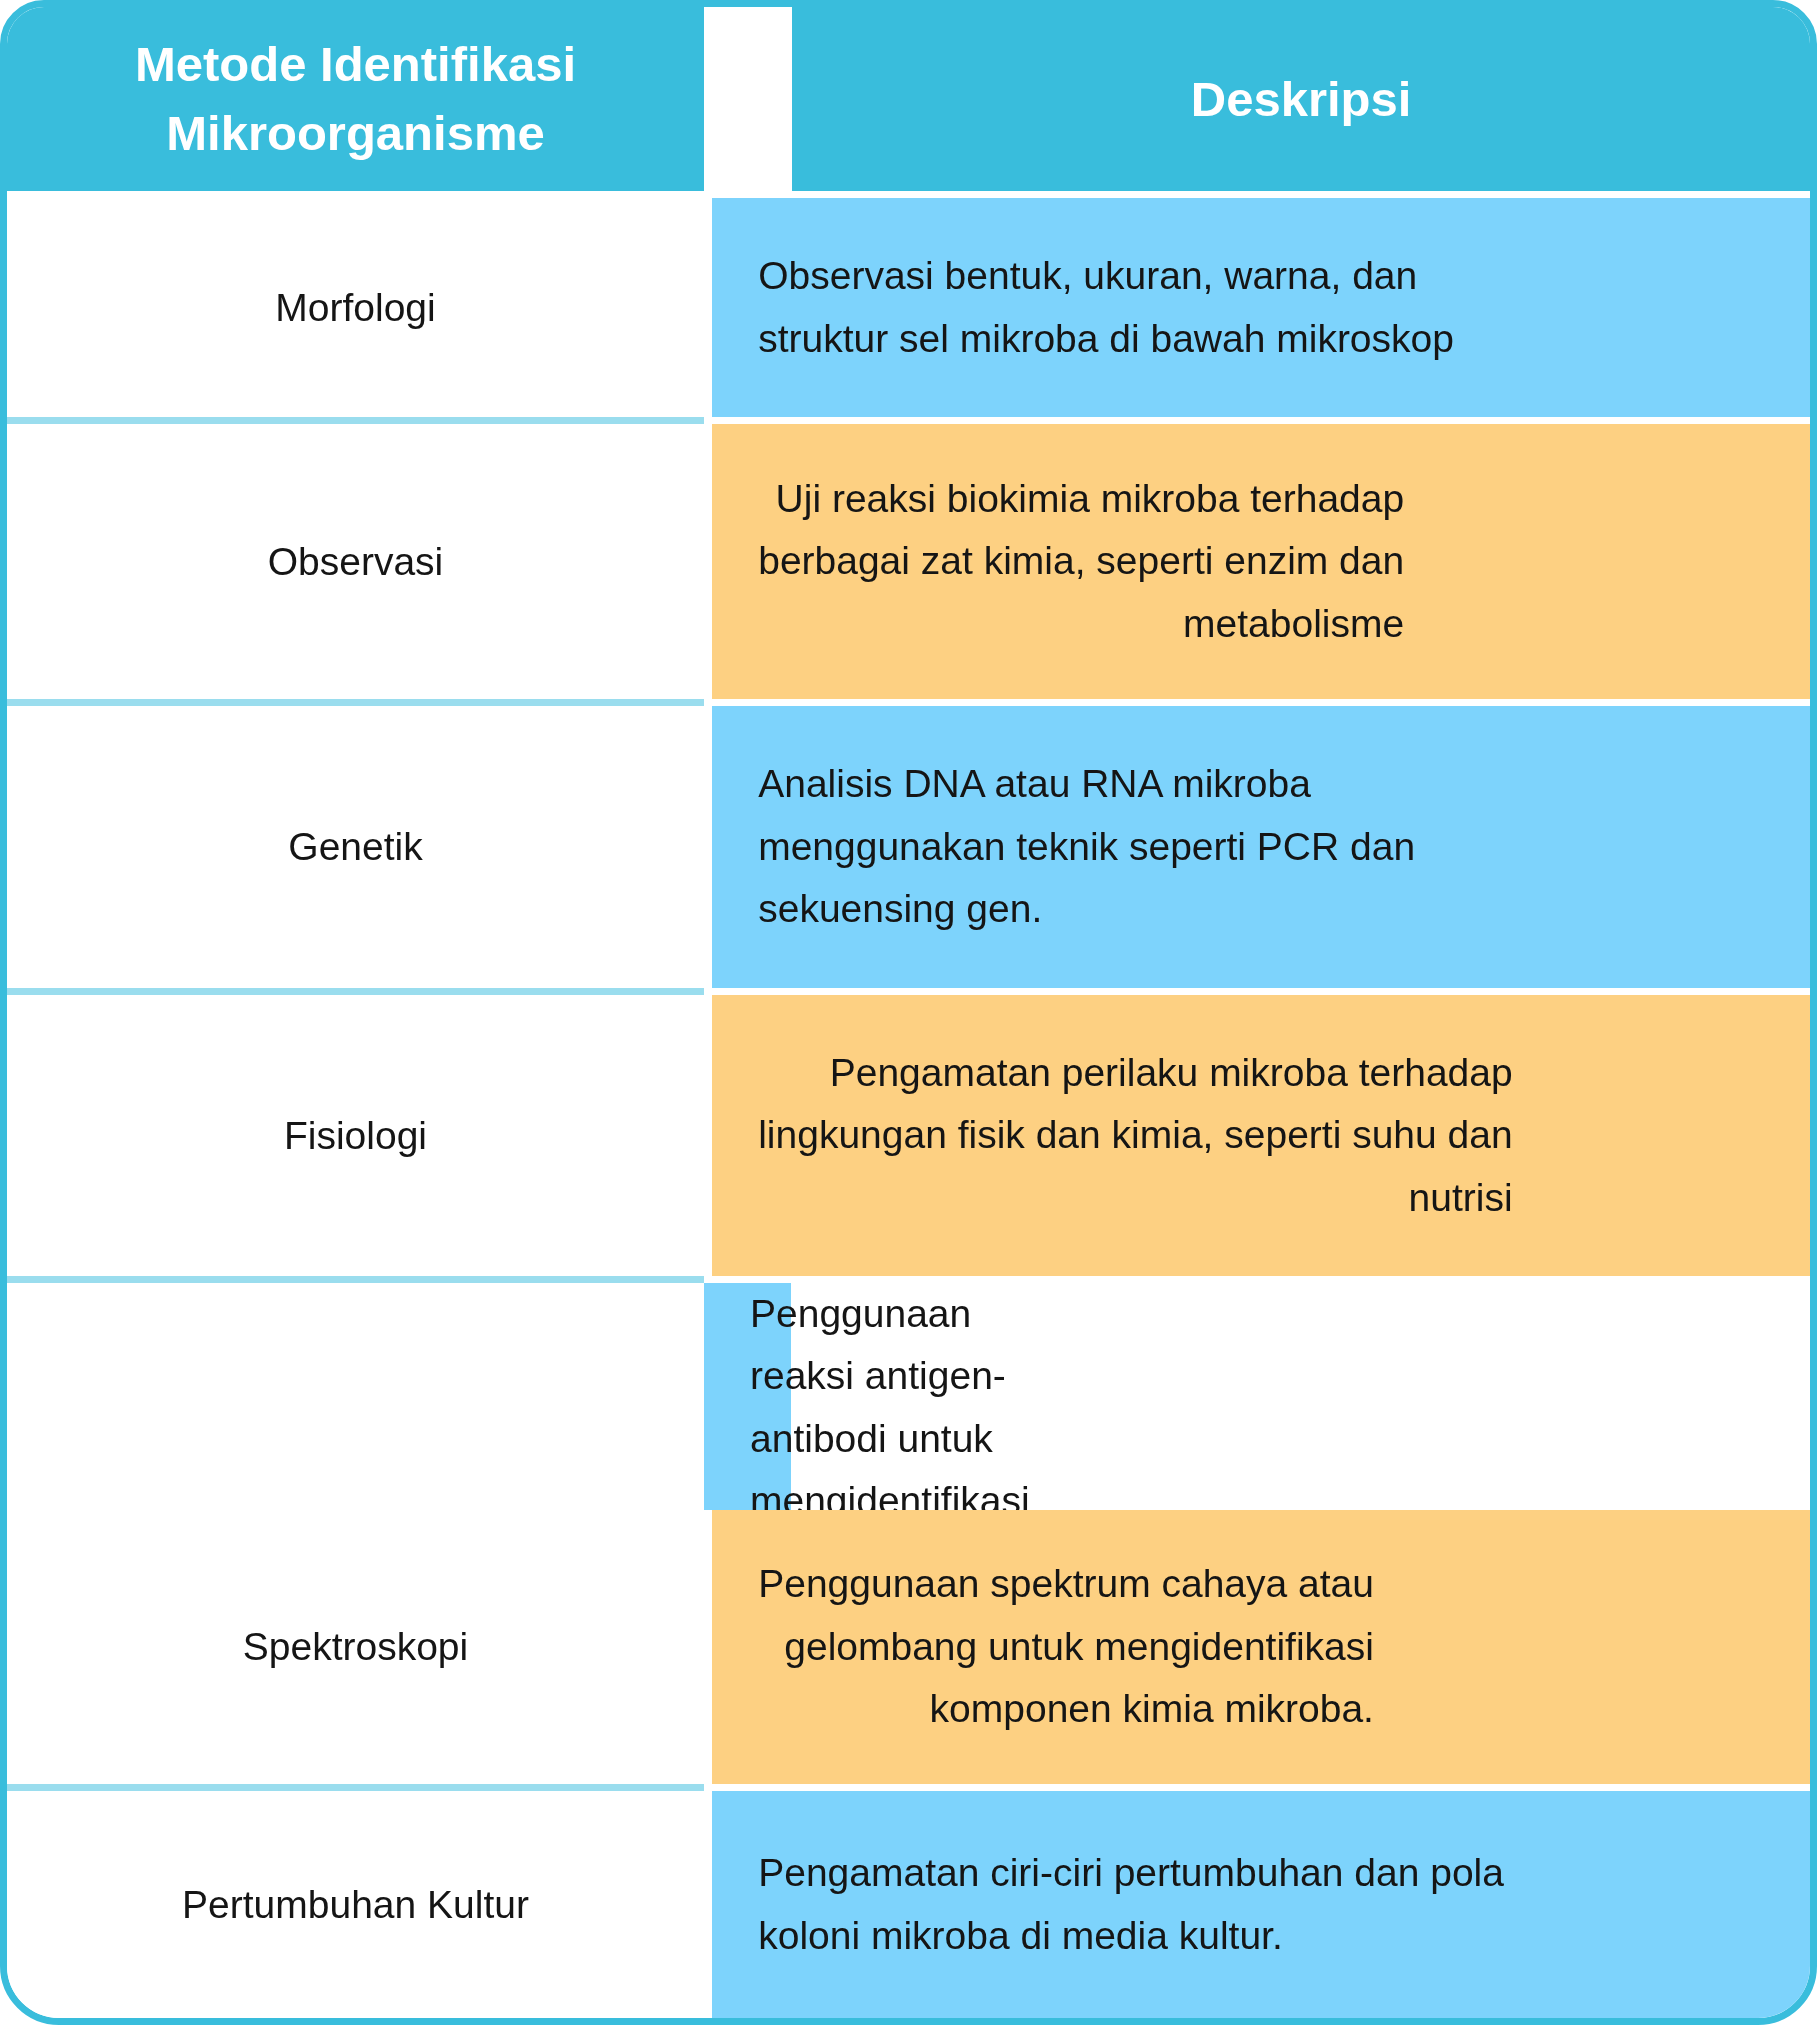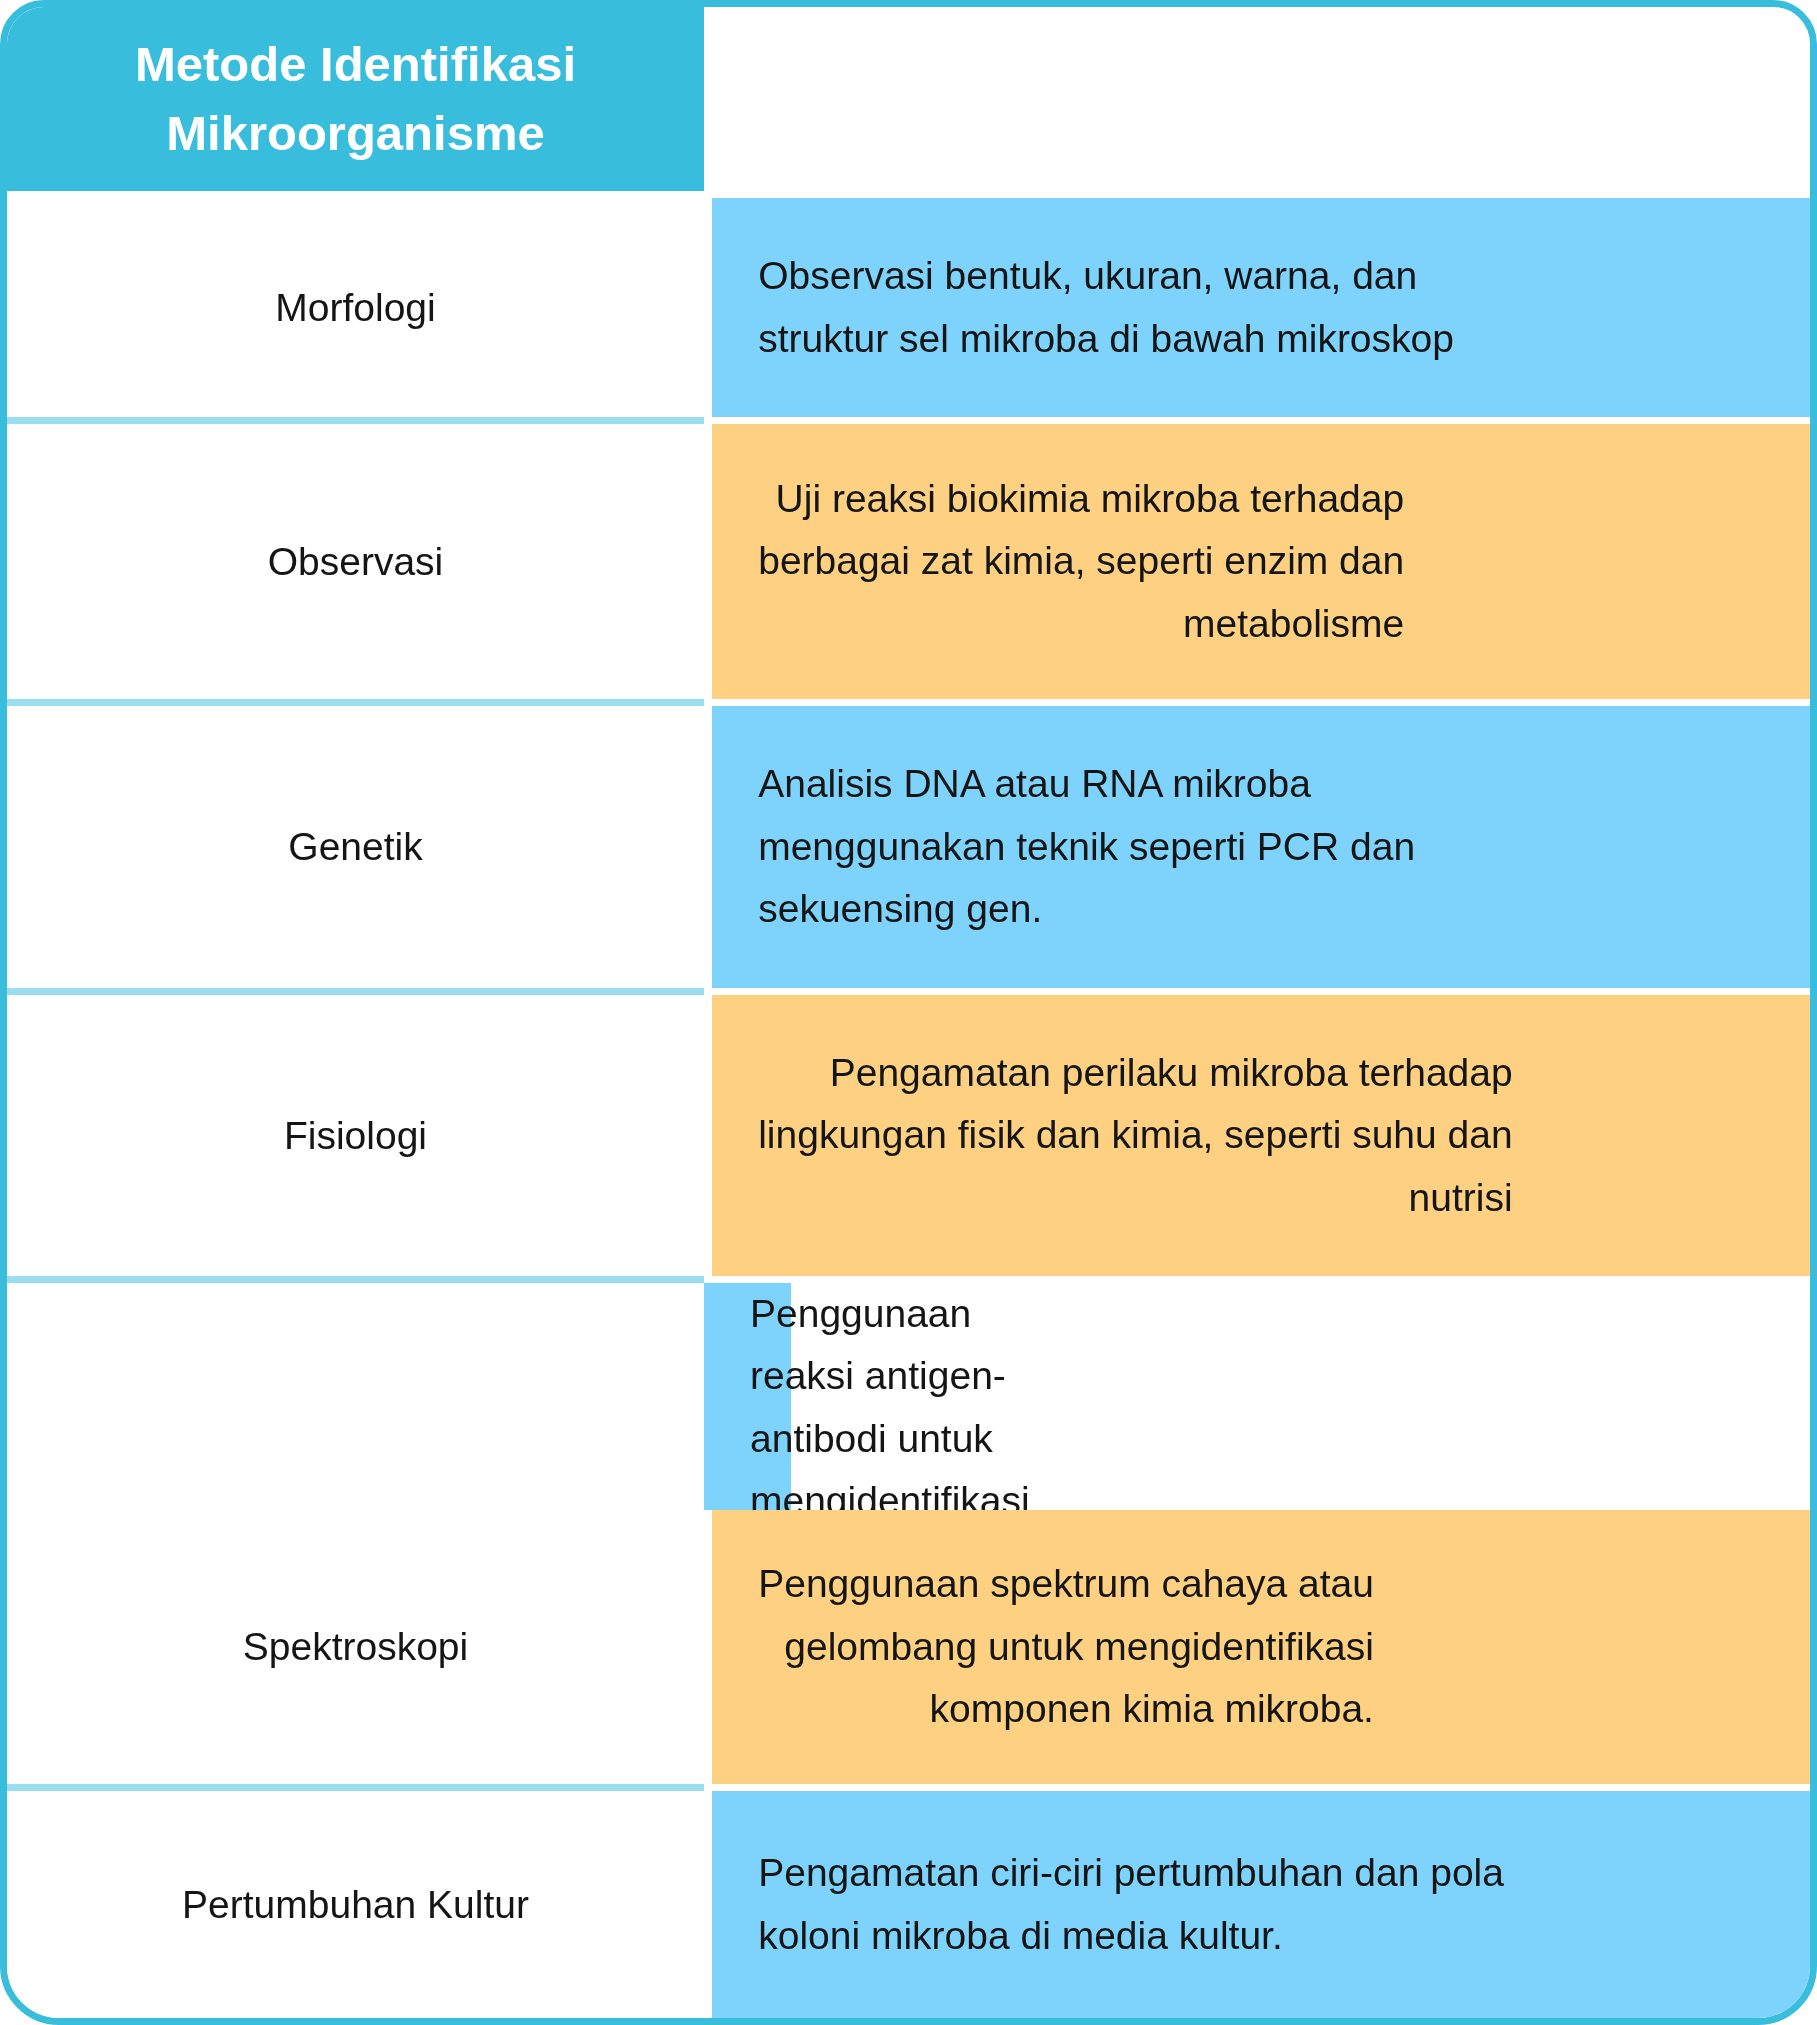--- a/index.html
+++ b/index.html
@@ -84,20 +84,21 @@
 </head>
 <body>
 
 <div class="canvas">
   <div class="table-card">
 
     <div class="grid-row header-row">
       <div class="header-cell">Metode Identifikasi
 Mikroorganisme</div>
       <div class="col-gap"></div>
+      <div class="header-cell">Deskripsi</div>
     </div>
 
     <div class="grid-row body-row r1">
       <div class="method-cell">Morfologi</div>
       <div class="col-gap"></div>
       <div class="desc-cell orange">Observasi bentuk, ukuran, warna, dan
 struktur sel mikroba di bawah mikroskop</div>
     </div>
 
     <div class="grid-row body-row r2">

